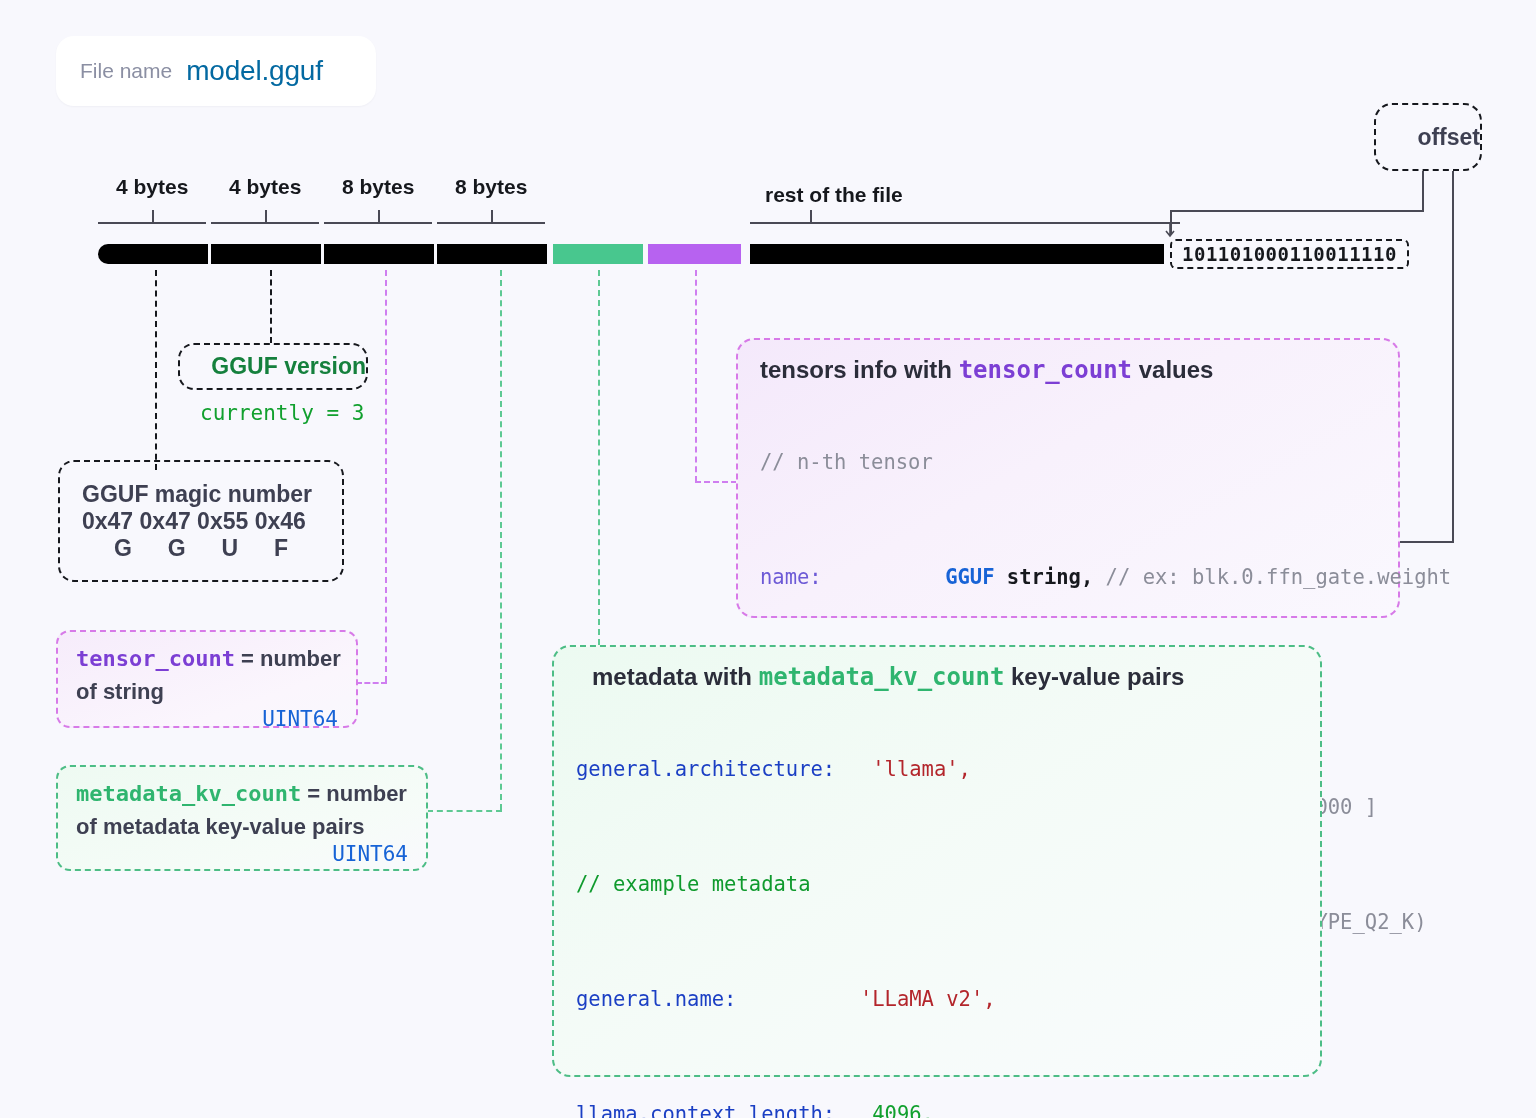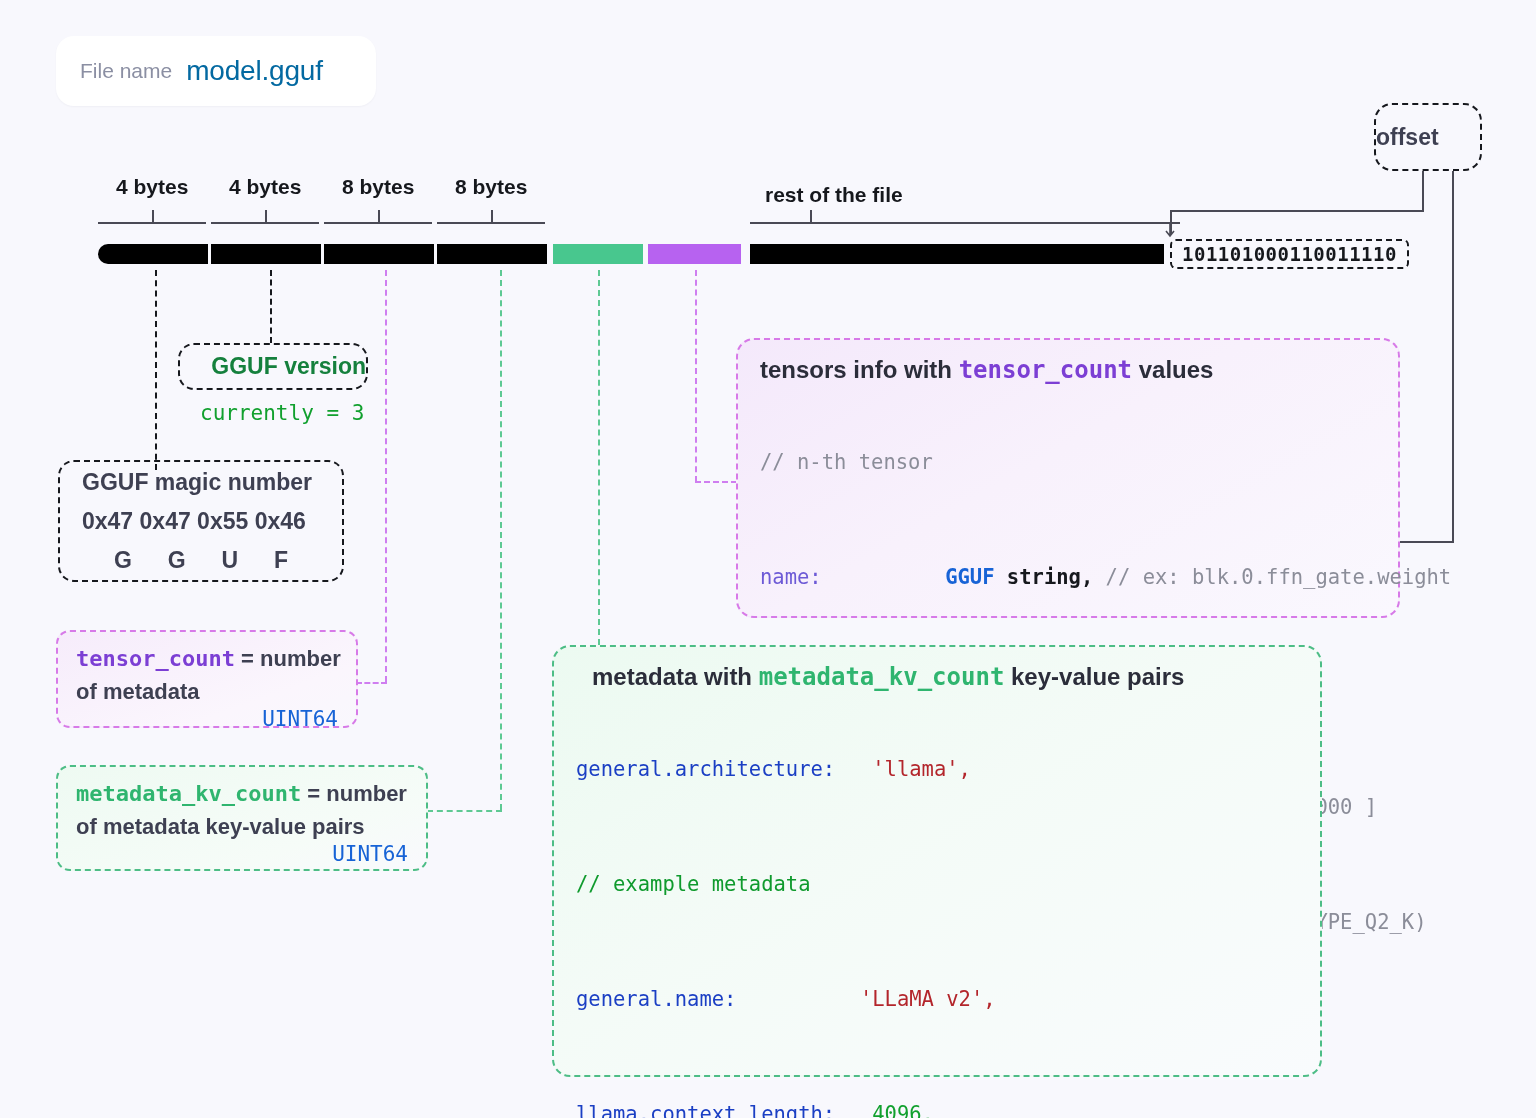--- a/index.html
+++ b/index.html
@@ -52,28 +52,28 @@
   }
 
   
   .callout {
     border:2.4px dashed #16181d; border-radius:16px;
     display:flex; flex-direction:column; justify-content:center;
     background:transparent;
   }
   #offset-box {
     border-radius:18px;
-    align-items:flex-start;
+    align-items:flex-end;
     font-size:23px; font-weight:600; color:#3e4052;
   }
   #gguf-version-box {
     align-items:flex-end;
     font-size:23px; font-weight:700; color:#15803d;
   }
-  #magic-box { padding:14px 22px; gap:12px; }
+  #magic-box { padding:14px 22px; }
   #magic-box .m-title { font-size:23px; font-weight:700; color:#3e4052; text-align:left; }
   #magic-box .m-hex { font-size:23px; font-weight:700; color:#3e4052; text-align:left; }
   #magic-box .m-letters { display:flex; justify-content:space-around; padding:0 14px;
     font-size:23px; font-weight:700; color:#3e4052; }
 
   #currently-text {
     font-family:"DejaVu Sans Mono", monospace;
     font-size:21px; color:#11a02e; font-weight:500; white-space:nowrap;
   }
 
@@ -221,21 +221,21 @@
   </div>
 
   <div class="abs vdash p" style="left:385px; top:270px; height:412px;"></div>
   <div class="abs hdash p" style="left:356px; top:682px; width:31px;"></div>
 
   <div class="abs count-box" id="tensor-count-box" style="left:56px; top:630px; width:302px; height:98px;">
     <div class="line1">
       <span class="mono">tensor_count</span>
       <span>= number</span>
     </div>
-    <div class="line2">of metadata</div>
+    <div class="line2">of string</div>
     <div class="type">UINT64</div>
   </div>
 
   <div class="abs vdash g" style="left:500px; top:270px; height:540px;"></div>
   <div class="abs hdash g" style="left:427px; top:810px; width:75px;"></div>
 
   <div class="abs count-box" id="metadata-count-box" style="left:56px; top:765px; width:372px; height:106px;">
     <div class="line1">
       <span class="mono">metadata_kv_count</span>
       <span>= number</span>

